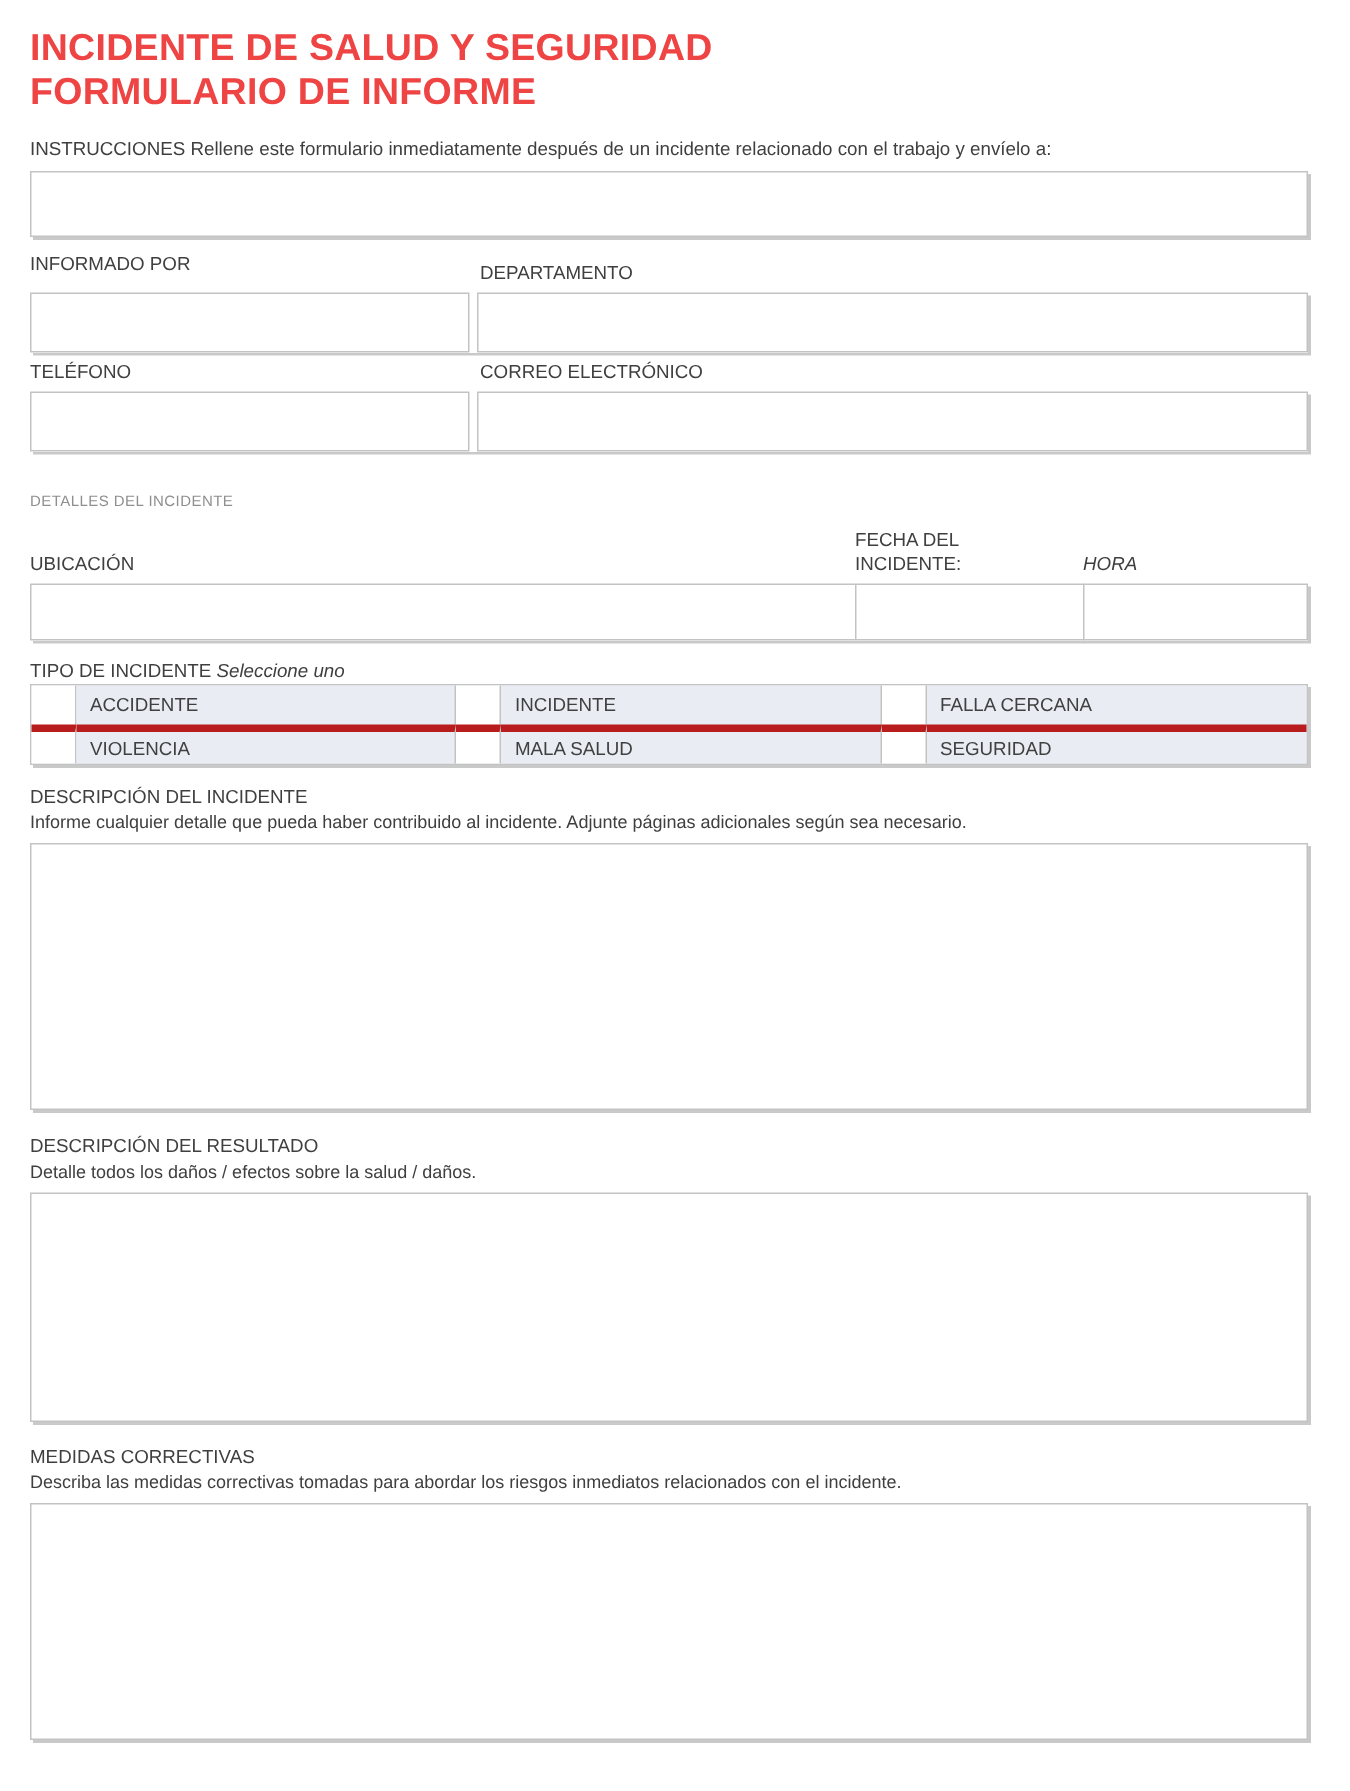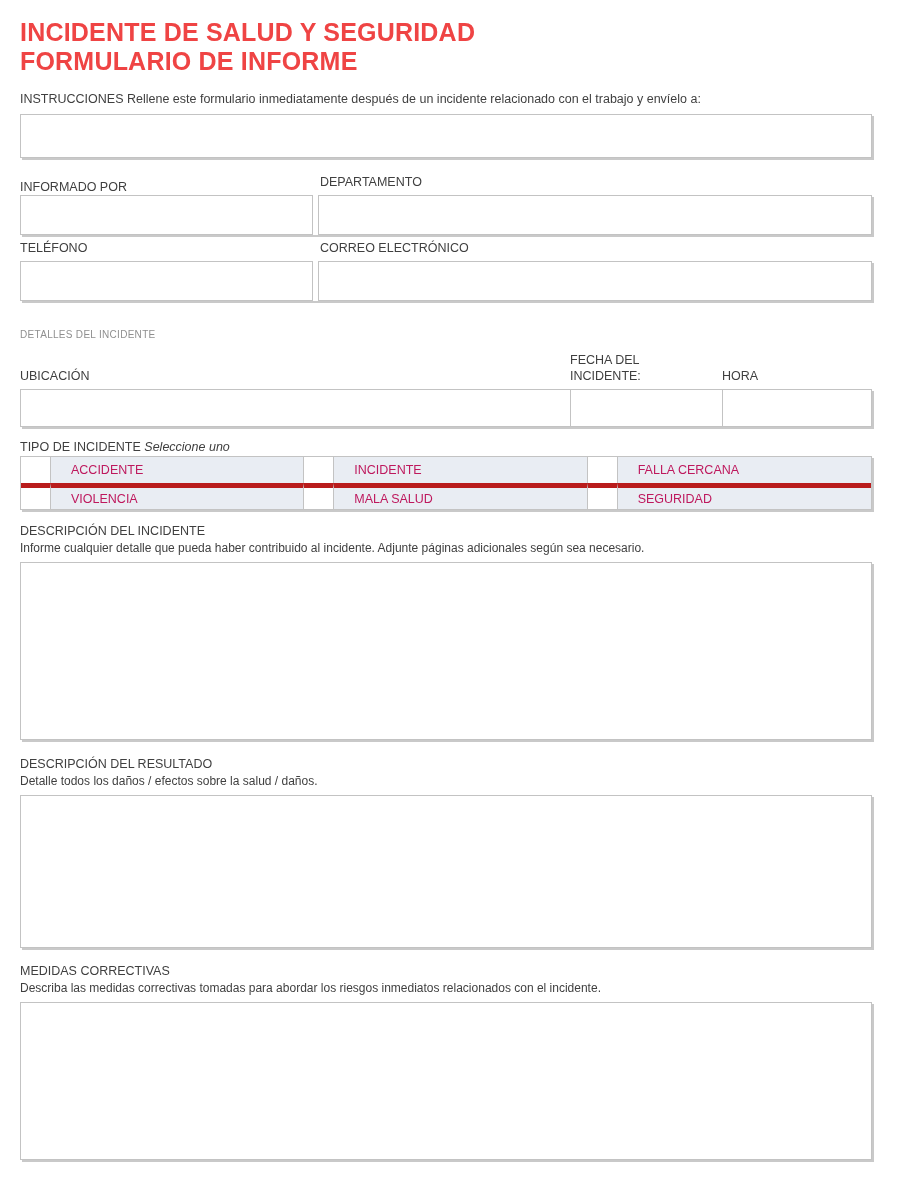--- a/index.html
+++ b/index.html
@@ -106,23 +106,23 @@
     background: #ffffff;
     border-right: 1px solid #c3c3c3;
     box-sizing: border-box;
   }
   .tlabel {
     flex: 1 1 auto;
     background: #e9edf3;
     box-sizing: border-box;
     display: flex;
     align-items: center;
-    padding-left: 20px;
+    padding-left: 9px;
     font-size: 12.5px;
-    color: #be185d;
+    color: #404040;
     border-right: 1px solid #c3c3c3;
     white-space: nowrap;
   }
   .tlabel.last {
     border-right: none;
   }
   .tcol {
     display: flex;
     flex: 1 1 0;
     min-width: 0;
@@ -134,39 +134,39 @@
 <div class="page">
 
   <div class="title-block">
     <div class="title-line">INCIDENTE DE SALUD Y SEGURIDAD</div>
     <div class="title-line">FORMULARIO DE INFORME</div>
   </div>
 
   <div class="label" style="left:20px; top:92px;">INSTRUCCIONES Rellene este formulario inmediatamente después de un incidente relacionado con el trabajo y envíelo a:</div>
   <div class="box" style="left:20px; top:114px; width:852px; height:44px;"></div>
 
-  <div class="label" style="left:20px; top:180px;">INFORMADO POR</div>
+  <div class="label" style="left:20px; top:169px;">INFORMADO POR</div>
   <div class="label" style="left:320px; top:175px;">DEPARTAMENTO</div>
   <div class="box-group" style="left:20px; top:195px; width:852px; height:40px;">
     <div class="cell" style="left:0; width:293px;"></div>
     <div class="cell" style="left:298px; width:554px;"></div>
   </div>
 
   <div class="label" style="left:20px; top:241px;">TELÉFONO</div>
   <div class="label" style="left:320px; top:241px;">CORREO ELECTRÓNICO</div>
   <div class="box-group" style="left:20px; top:261px; width:852px; height:40px;">
     <div class="cell" style="left:0; width:293px;"></div>
     <div class="cell" style="left:298px; width:554px;"></div>
   </div>
 
   <div class="label grey-head" style="left:20px; top:327px;">DETALLES DEL INCIDENTE</div>
 
   <div class="label" style="left:570px; top:353px;">FECHA DEL</div>
   <div class="label" style="left:570px; top:369px;">INCIDENTE:</div>
-  <div class="label" style="left:722px; top:369px;">HORA</div>
+  <div class="label" style="left:722px; top:369px;font-style:italic;">HORA</div>
   <div class="label" style="left:20px; top:369px;">UBICACIÓN</div>
 
   <div class="box-group" style="left:20px; top:389px; width:852px; height:38px;">
     <div class="cell" style="left:0; width:551px;"></div>
     <div class="cell" style="left:550px; width:153px;"></div>
     <div class="cell" style="left:702px; width:150px;"></div>
   </div>
 
   <div class="label" style="left:20px; top:440px;"><span>TIPO DE INCIDENTE</span> <span class="ital">Seleccione uno</span></div>
 

